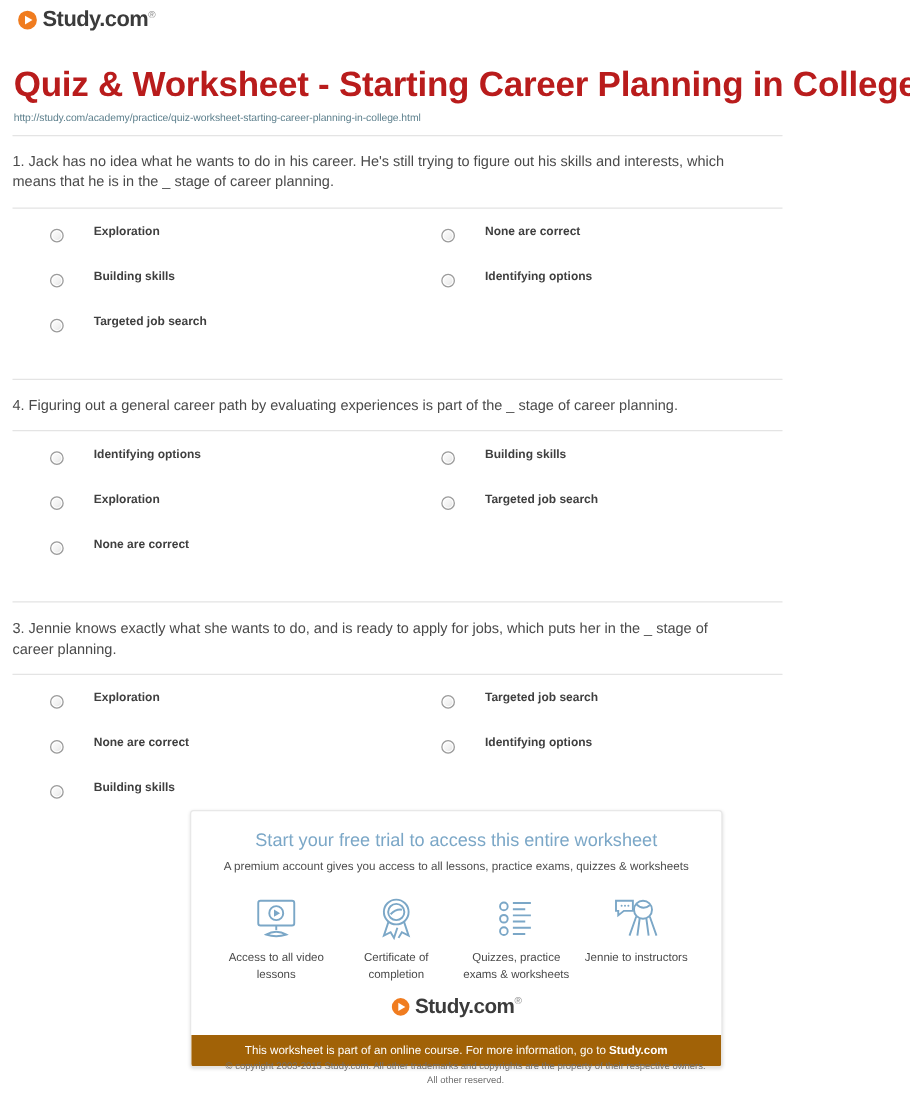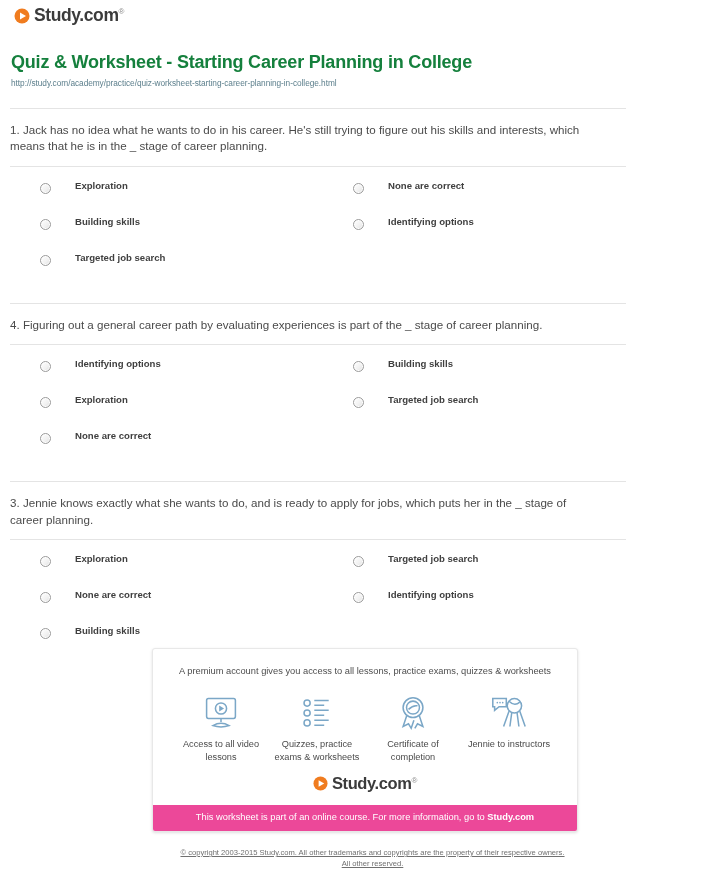--- a/index.html
+++ b/index.html
@@ -47,23 +47,23 @@
   }
 
   
   .page-header {
     position: absolute;
     left: 11px;
     top: 52px;
     right: 11px;
   }
   .page-title {
-    font-size: 18px;
+    font-size: 28px;
     font-weight: bold;
-    color: #15803d;
+    color: #b91c1c;
     letter-spacing: -0.2px;
     line-height: 1.15;
     margin: 0;
     white-space: nowrap;
   }
   .page-url {
     font-size: 8.3px;
     color: #5c7f8c;
     margin-top: 5px;
     letter-spacing: -0.05px;
@@ -181,40 +181,39 @@
     display: flex;
     align-items: center;
     justify-content: center;
     gap: 4px;
     margin-top: 12px;
     margin-bottom: 6px;
   }
   .promo-logo .logo-word { font-size: 16.5px; }
   .promo-logo .logo-mark { width: 15px; height: 15px; flex: 0 0 15px; }
   .promo-bar {
-    background: #ec4899;
+    background: #a16207;
     color: #ffffff;
     font-size: 9.3px;
     text-align: center;
     padding: 7px 0 8px 0;
     line-height: 1.1;
   }
   .promo-bar b { font-weight: bold; }
 
   
   .copyright {
     position: absolute;
     left: 17px;
     right: 0;
     top: 847px;
     text-align: center;
     font-size: 7.6px;
     color: #707070;
     line-height: 1.45;
-    text-decoration: underline;
   }
 </style>
 </head>
 <body>
 
 <div class="top-logo">
   <span class="logo-mark">
     <svg viewBox="0 0 32 32" width="16" height="16" aria-hidden="true">
       <circle cx="16" cy="16" r="15" fill="#f07c1f"></circle>
       <polygon points="12,9 24,16 12,23" fill="#ffffff"></polygon>
@@ -329,62 +328,63 @@
           <span class="option-label">Building skills</span>
         </div>
       </div>
     </div>
   </div>
 
 </div>
 
 <div class="promo">
   <div class="promo-inner">
+    <div class="promo-title">Start your free trial to access this entire worksheet</div>
     <div class="promo-sub">A premium account gives you access to all lessons, practice exams, quizzes &amp; worksheets</div>
 
     <div class="features">
 
       <div class="feature">
         <div class="feature-icon">
           <svg viewBox="0 0 44 40" width="40" height="36" fill="none" stroke="#7ba7c7" stroke-width="1.7">
             <rect x="6" y="4" width="32" height="22" rx="2"></rect>
             <circle cx="22" cy="15" r="6.2"></circle>
             <polygon points="20,11.8 25.4,15 20,18.2" fill="#7ba7c7" stroke="none"></polygon>
             <path d="M22 26 v4"></path>
             <path d="M13 34 q9 -5 18 0 q-9 3 -18 0 z"></path>
           </svg>
         </div>
         <div class="feature-label">Access to all video lessons</div>
+      </div>
+
+      <div class="feature">
+        <div class="feature-icon">
+          <svg viewBox="0 0 44 40" width="40" height="36" fill="none" stroke="#7ba7c7" stroke-width="1.7">
+            <circle cx="22" cy="14" r="11"></circle>
+            <circle cx="22" cy="14" r="7.2"></circle>
+            <path d="M17 16 q5 -5 10 -4"></path>
+            <path d="M15 23 l-4 12 l6 -3 l3 5 l3 -9"></path>
+            <path d="M29 23 l4 12 l-6 -3 l-3 5"></path>
+          </svg>
+        </div>
+        <div class="feature-label">Certificate of completion</div>
       </div>
 
       <div class="feature">
         <div class="feature-icon">
           <svg viewBox="0 0 44 40" width="40" height="36" fill="none" stroke="#7ba7c7" stroke-width="1.7">
             <circle cx="11" cy="9" r="3.4"></circle>
             <circle cx="11" cy="20" r="3.4"></circle>
             <circle cx="11" cy="31" r="3.4"></circle>
             <path d="M19 6 h16 M19 11.5 h11"></path>
             <path d="M19 17 h16 M19 22.5 h11"></path>
             <path d="M19 28 h16 M19 33.5 h11"></path>
           </svg>
         </div>
         <div class="feature-label">Quizzes, practice exams &amp; worksheets</div>
-      </div>
-
-      <div class="feature">
-        <div class="feature-icon">
-          <svg viewBox="0 0 44 40" width="40" height="36" fill="none" stroke="#7ba7c7" stroke-width="1.7">
-            <circle cx="22" cy="14" r="11"></circle>
-            <circle cx="22" cy="14" r="7.2"></circle>
-            <path d="M17 16 q5 -5 10 -4"></path>
-            <path d="M15 23 l-4 12 l6 -3 l3 5 l3 -9"></path>
-            <path d="M29 23 l4 12 l-6 -3 l-3 5"></path>
-          </svg>
-        </div>
-        <div class="feature-label">Certificate of completion</div>
       </div>
 
       <div class="feature">
         <div class="feature-icon">
           <svg viewBox="0 0 44 40" width="40" height="36" fill="none" stroke="#7ba7c7" stroke-width="1.7">
             <path d="M4 4 h15 v9 h-8 l-5 4 v-4 h-2 z"></path>
             <circle cx="9" cy="8.5" r="0.9" fill="#7ba7c7" stroke="none"></circle>
             <circle cx="12" cy="8.5" r="0.9" fill="#7ba7c7" stroke="none"></circle>
             <circle cx="15" cy="8.5" r="0.9" fill="#7ba7c7" stroke="none"></circle>
             <circle cx="28" cy="12" r="8"></circle>

